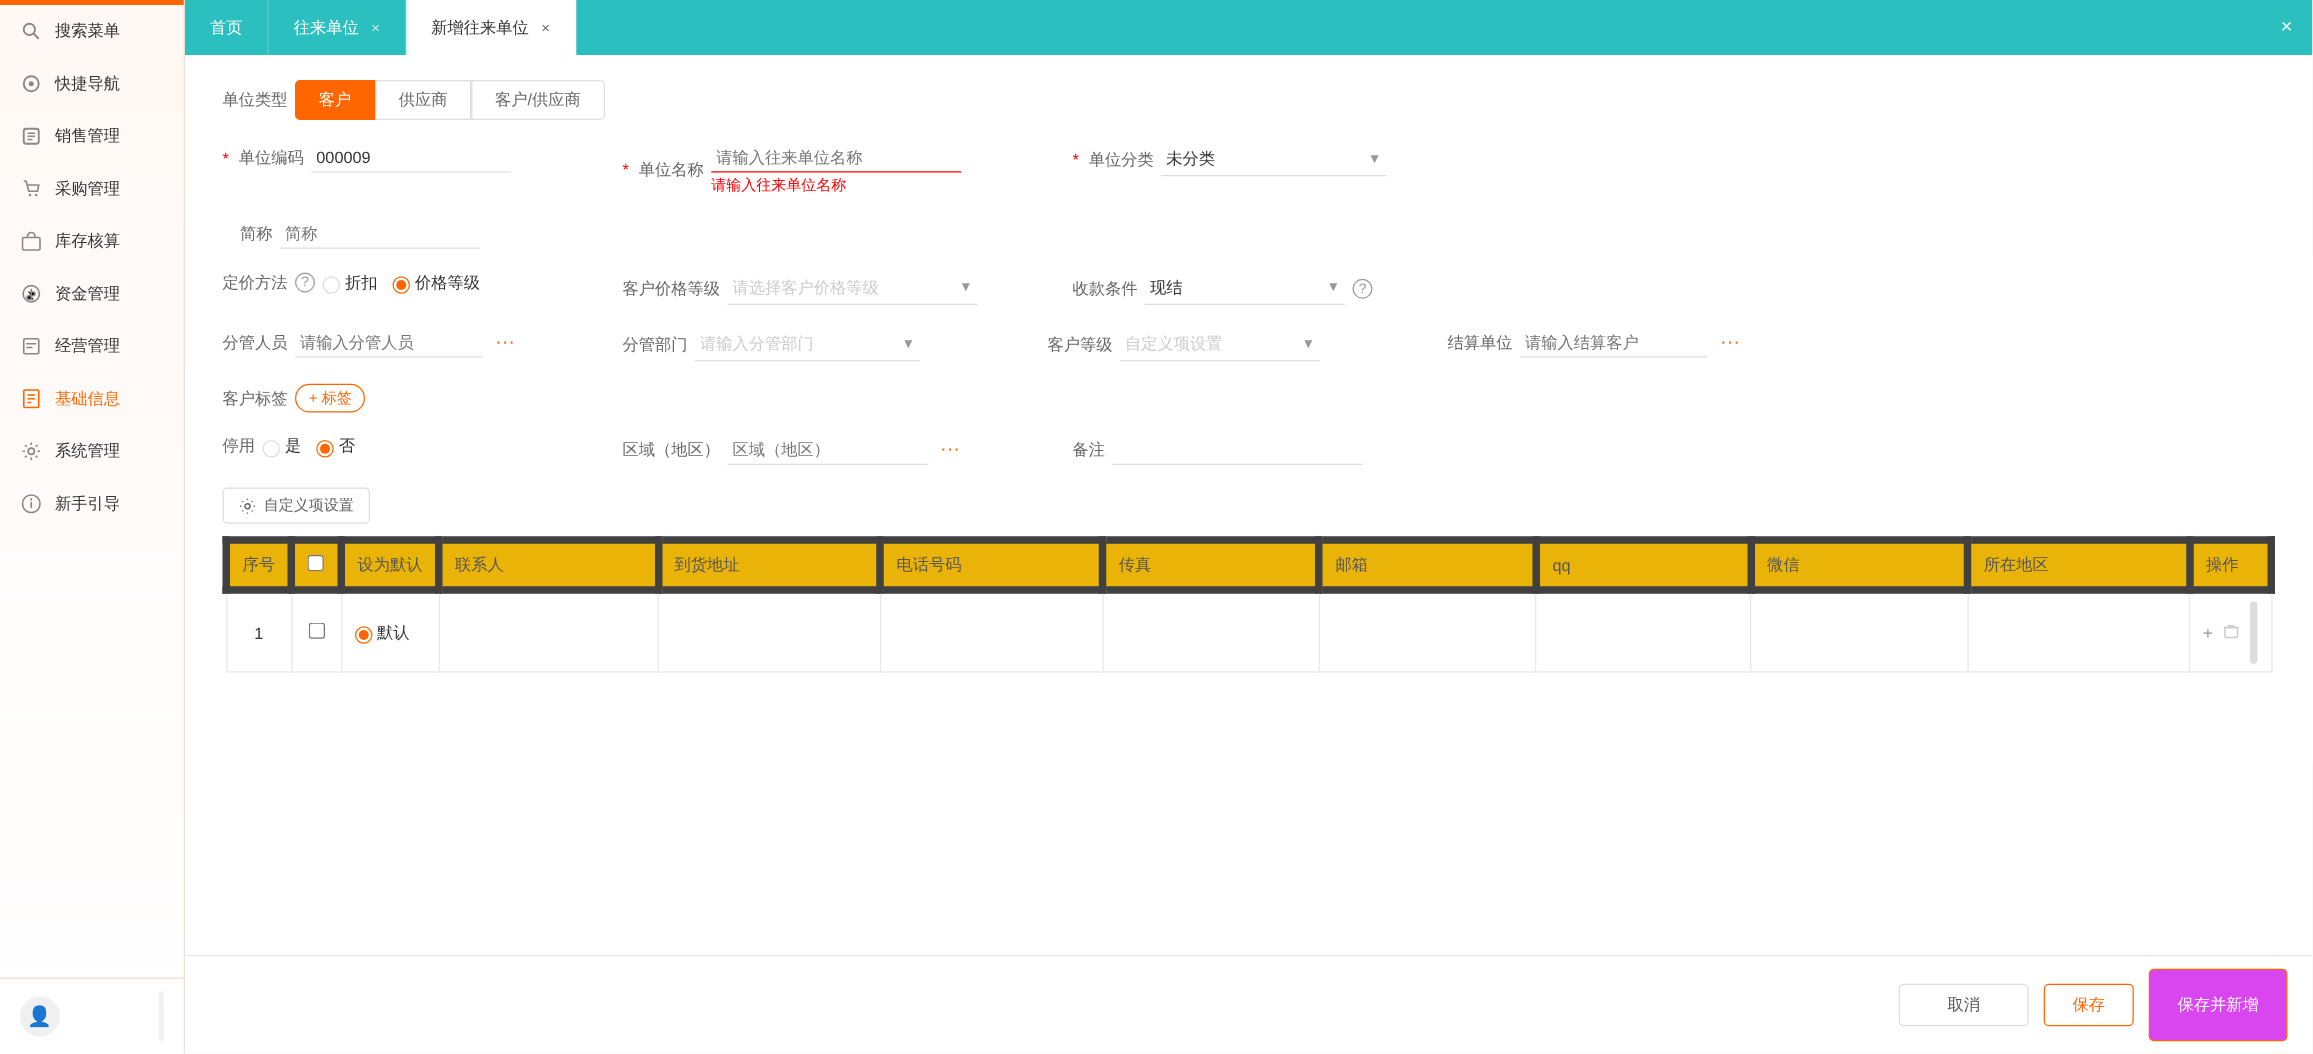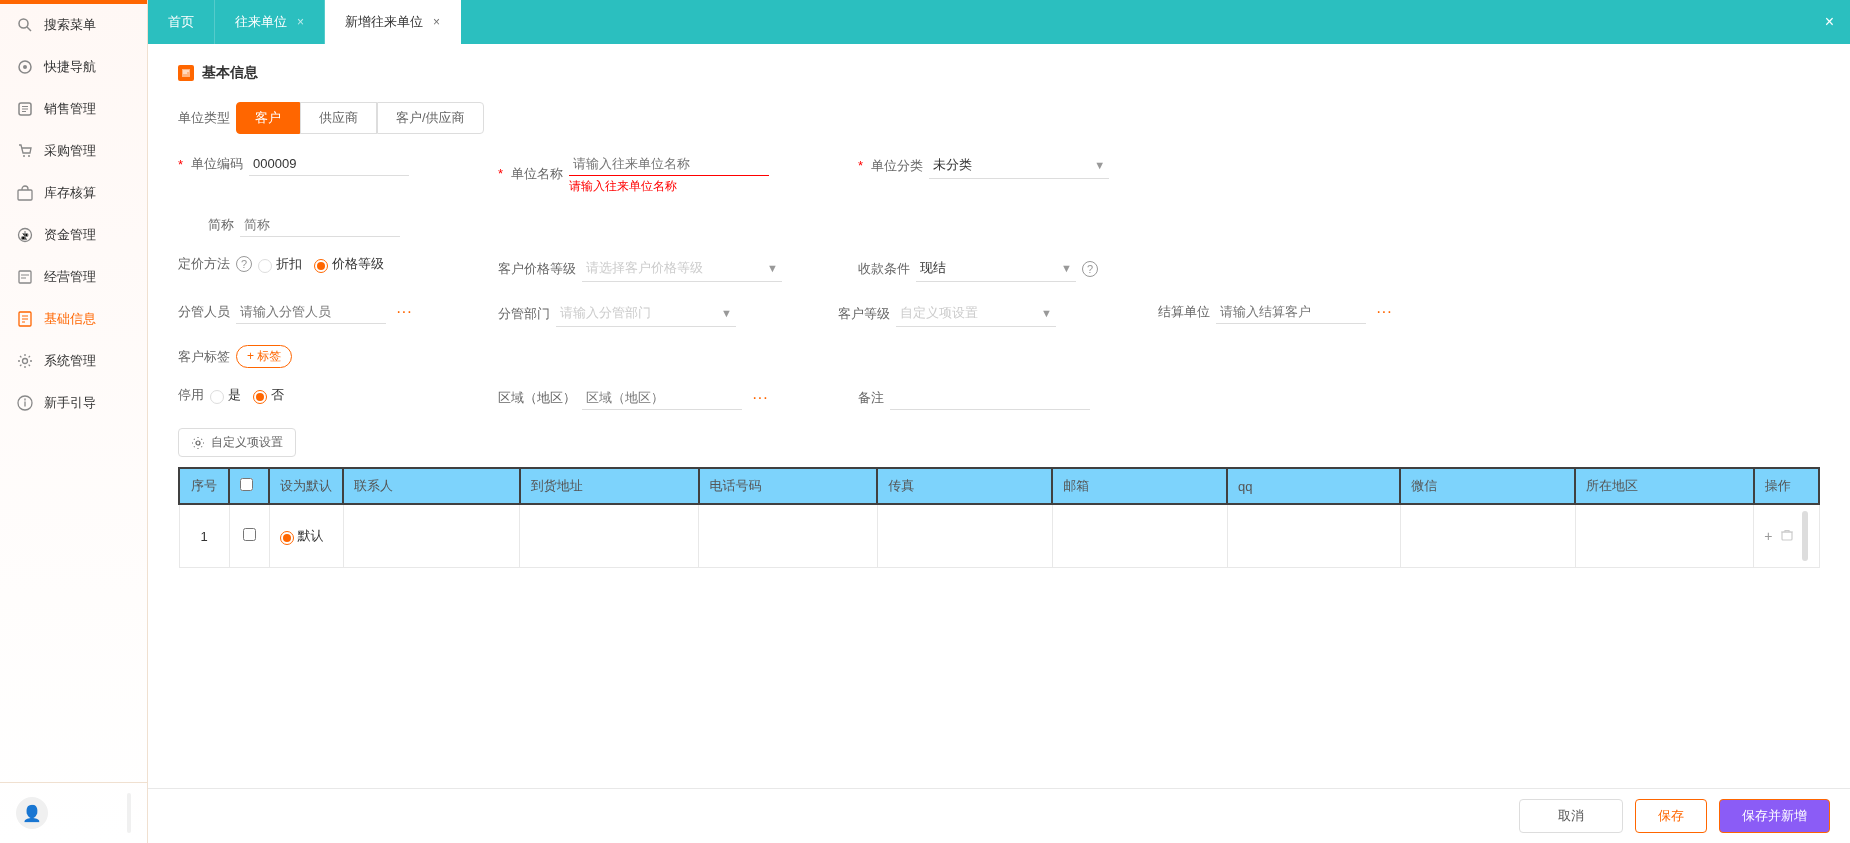--- a/index.html
+++ b/index.html
@@ -314,22 +314,22 @@
     }
 
     
     .data-table {
       width: 100%;
       border-collapse: collapse;
       margin-top: 8px;
       font-size: 13px;
     }
     .data-table th {
-      background: #7dd3fc;
-      border: 2px solid #404040;
+      background: #eab308;
+      border: 6px solid #404040;
       padding: 8px 10px;
       text-align: left;
       color: #555;
       font-weight: normal;
       white-space: nowrap;
     }
     .data-table td {
       border: 1px solid #e8e8e8;
       padding: 6px 10px;
       color: #333;
@@ -382,22 +382,22 @@
       border: 1px solid #ff6600;
       background: #fff;
       padding: 7px 22px;
       border-radius: 4px;
       cursor: pointer;
       font-size: 13px;
       color: #ff6600;
     }
     .btn-save-new {
       border: 1px solid #ff6600;
-      background: #8b5cf6;
-      padding: 7px 22px;
+      background: #d946ef;
+      padding: 19px 22px;
       border-radius: 4px;
       cursor: pointer;
       font-size: 13px;
       color: #fff;
     }
     .field-with-error {
       display: flex;
       flex-direction: column;
     }
   </style>
@@ -526,29 +526,20 @@
     <div class="tab active">
       <span>新增往来单位</span>
       <span class="tab-close">×</span>
     </div>
     <div class="tab-spacer"></div>
     <div class="tab-bar-close">×</div>
   </div>
 
   <div class="content-area">
 
-    <div class="section-header">
-      <div class="section-icon">
-        <svg width="10" height="10" viewBox="0 0 10 10">
-            <path d="M1 1h8v8H1z" fill="#fff" opacity="0.5"></path>
-            <path d="M2 3h6M2 5h4" stroke="#fff" stroke-width="1.2"></path>
-          </svg>
-      </div>
-      <span>基本信息</span>
-    </div>
 
     <div class="form-row">
       <div class="form-field">
         <span class="form-label">单位类型</span>
         <div class="type-btn-group">
           <button class="type-btn active">客户</button>
           <button class="type-btn">供应商</button>
           <button class="type-btn">客户/供应商</button>
         </div>
       </div>
@@ -574,21 +565,21 @@
         <span class="required-star">*</span>
         <span class="form-label">单位分类</span>
         <div class="form-select" style="min-width:180px;">
           <span class="select-value">未分类</span>
           <span class="select-arrow">▼</span>
         </div>
       </div>
     </div>
 
     <div class="form-row">
-      <div class="form-field" style="margin-left:30px;">
+      <div class="form-field" style="margin-left:14px;">
         <span class="form-label">简称</span>
         <input type="text" class="form-input-placeholder" placeholder="简称" style="width: 160px;">
       </div>
     </div>
 
     <div class="form-row">
       <div class="form-field" style="min-width:280px;">
         <span class="form-label">定价方法</span>
         <div class="help-icon">?</div>
         <div class="radio-group">

